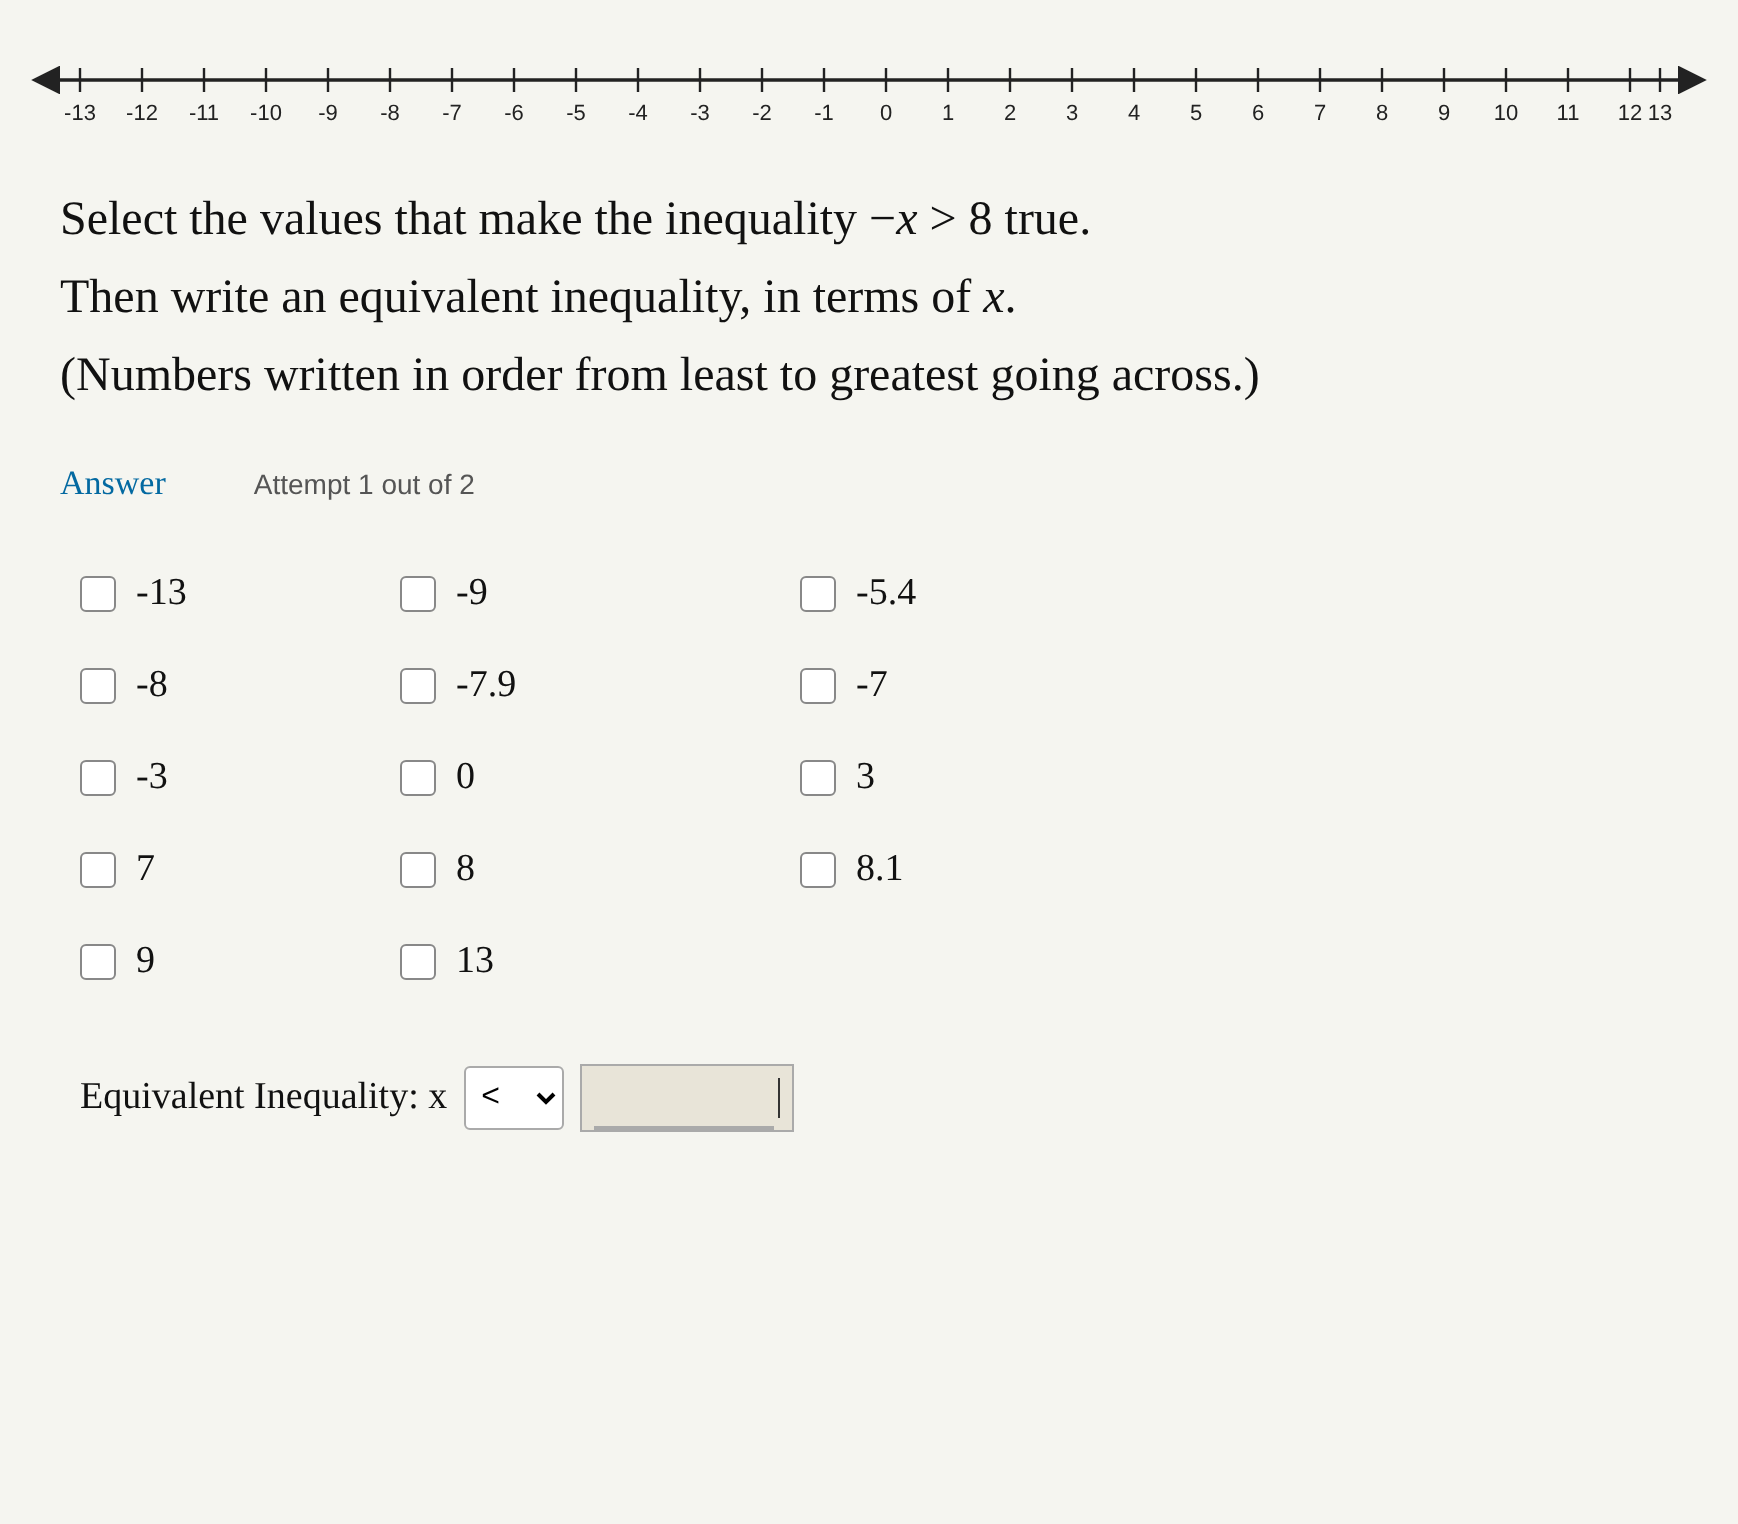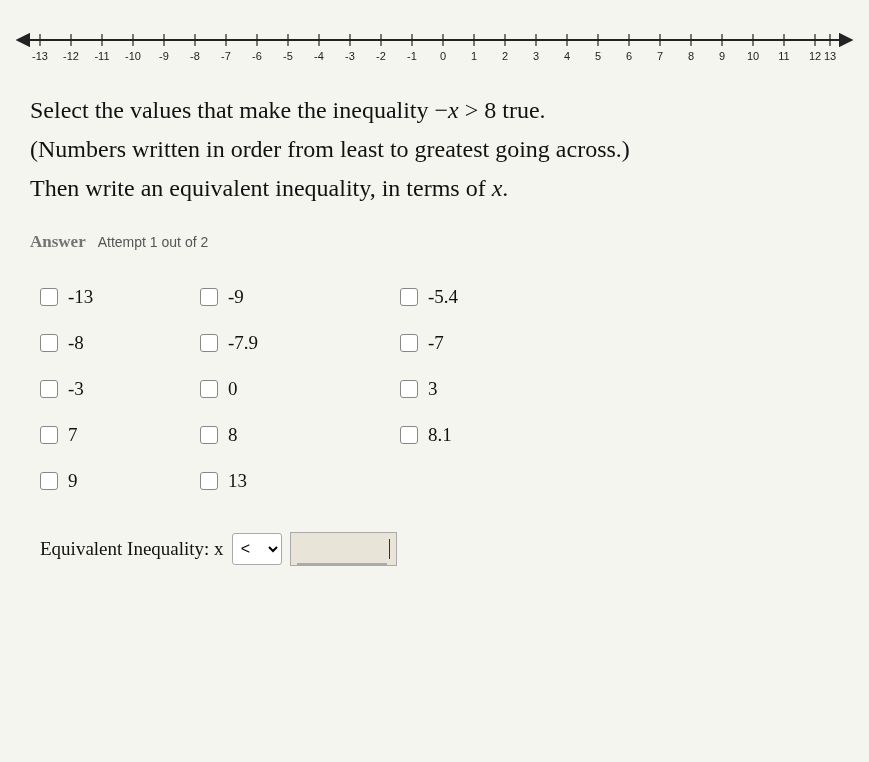--- a/index.html
+++ b/index.html
@@ -39,29 +39,30 @@
     }
 
     .answer-header {
       display: flex;
       align-items: baseline;
       gap: 12px;
       margin-bottom: 22px;
     }
 
     .answer-label {
-      font-weight: bold;
+      font-weight: normal;
       font-size: 17px;
-      color: #737373;
+      color: #0369a1;
     }
 
     .attempt-label {
       font-size: 14px;
       color: #555;
       font-family: Arial, sans-serif;
+      margin-left: 32px;
     }
 
     .choices-grid {
       display: grid;
       grid-template-columns: 160px 200px 200px;
       grid-template-rows: repeat(5, 46px);
       gap: 0;
       margin-bottom: 28px;
       padding-left: 10px;
     }
@@ -249,22 +250,22 @@
       <line x1="820" y1="16" x2="820" y2="28" stroke="#222" stroke-width="1.2"></line>
       <text x="820" y="42">13</text>
     </g>
   </svg>
 </div>
 
 <div class="content-area">
 
   <div class="instructions">
     <p>Select the values that make the inequality −<em>x</em> &gt; 8 true.</p>
+    <p>Then write an equivalent inequality, in terms of <em>x</em>.</p>
     <p>(Numbers written in order from least to greatest going across.)</p>
-    <p>Then write an equivalent inequality, in terms of <em>x</em>.</p>
   </div>
 
   <div class="answer-header">
     <span class="answer-label">Answer</span>
     <span class="attempt-label">Attempt 1 out of 2</span>
   </div>
 
   <div class="choices-grid">
 
     <label class="choice-item">

